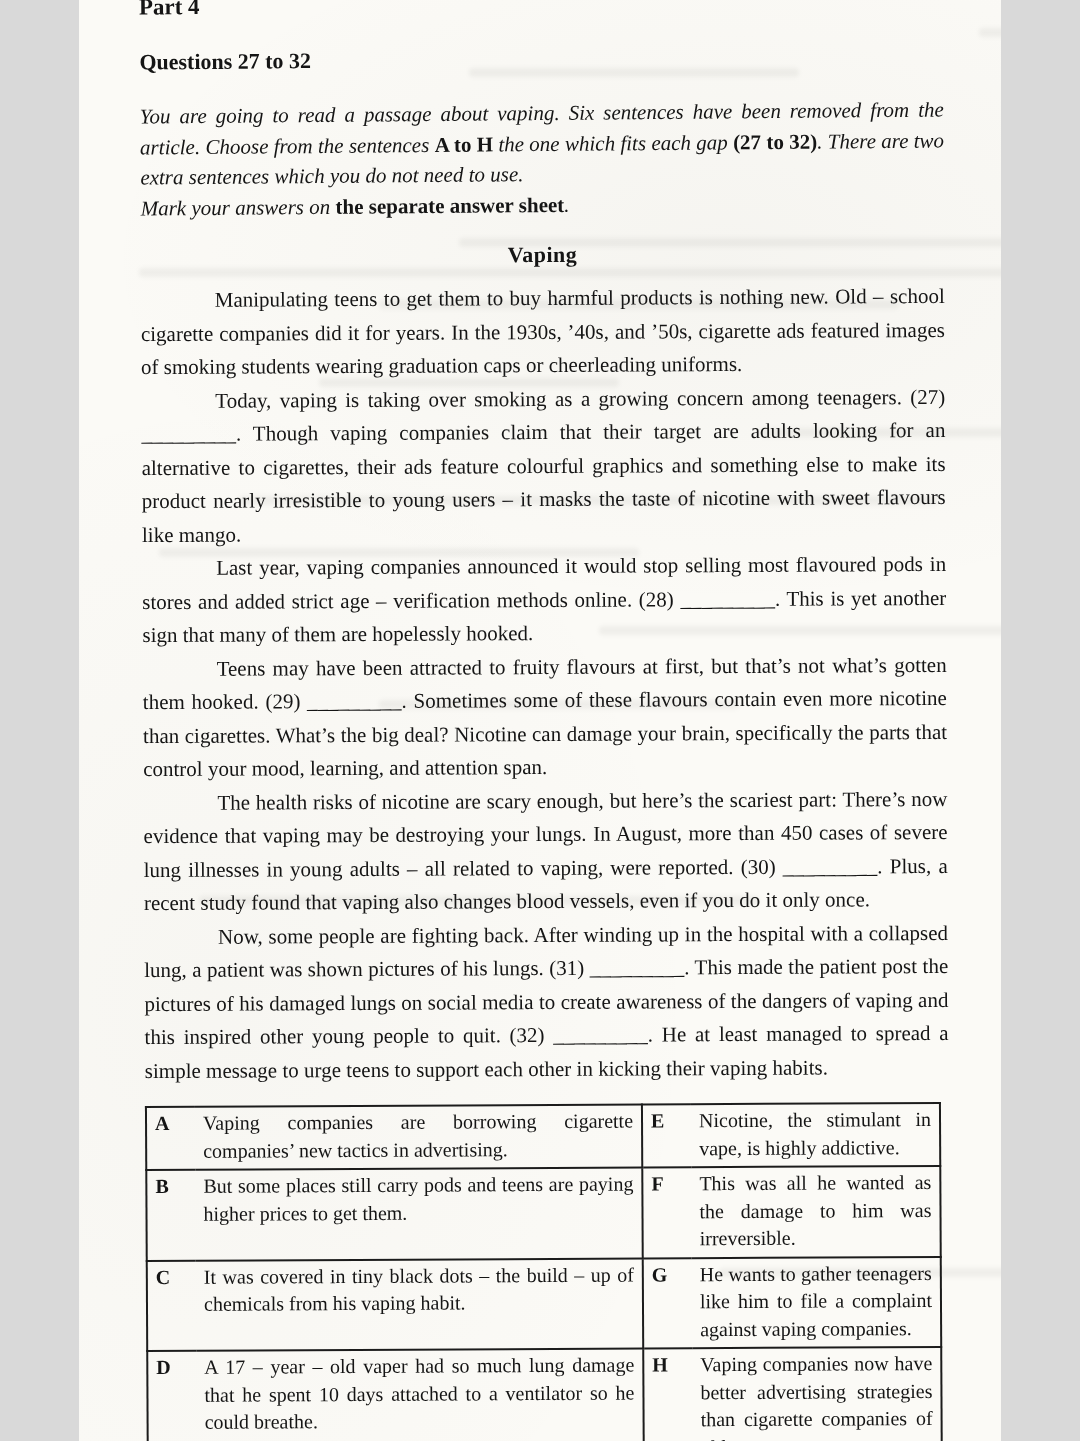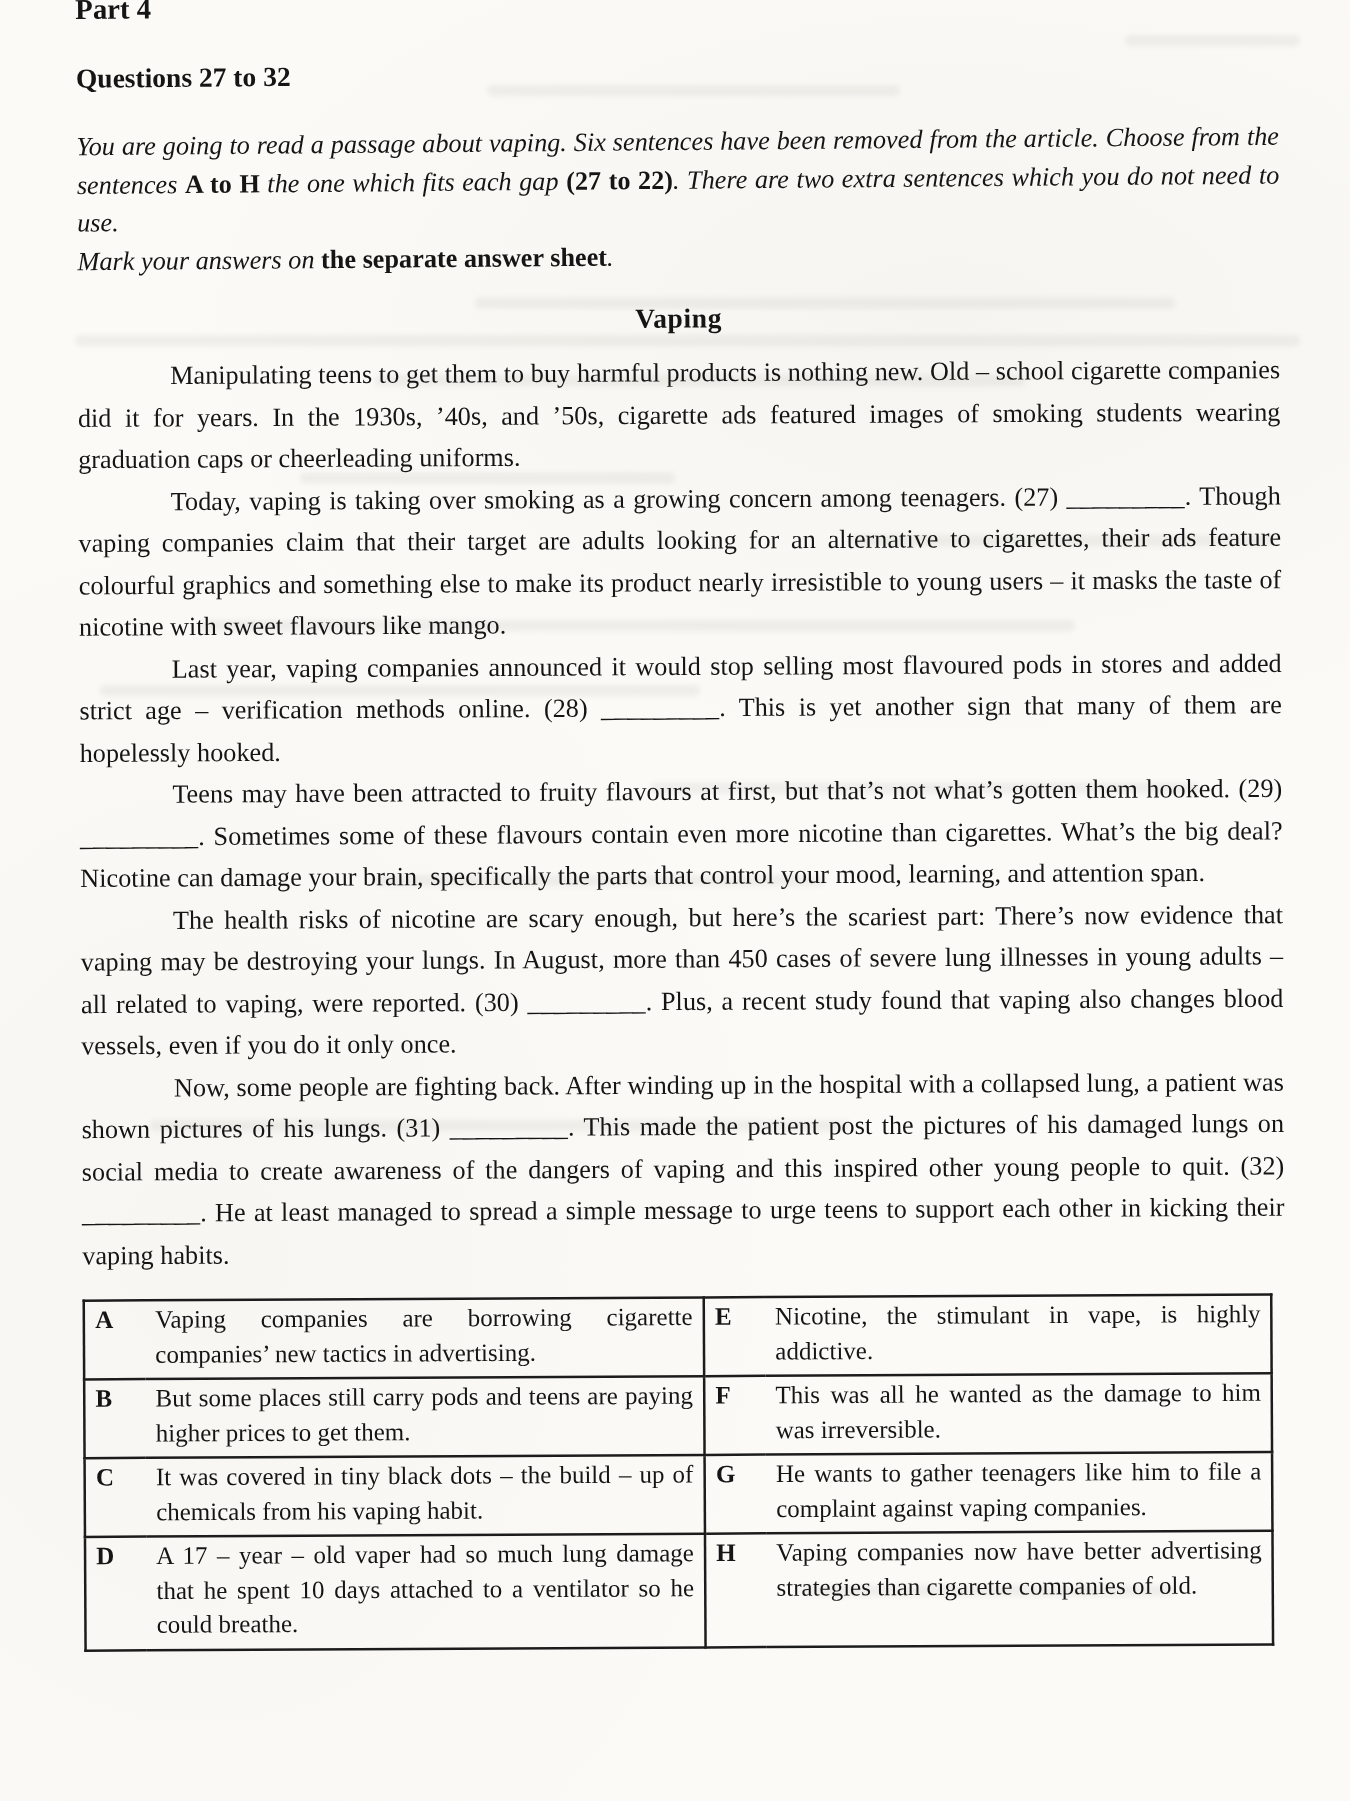--- a/index.html
+++ b/index.html
@@ -2,21 +2,21 @@
 <html><head>
 <meta charset="utf-8">
 <style>
   html, body {
     margin: 0;
     padding: 0;
     background: #d9d9d9;
   }
   .page {
     position: relative;
-    width: 1080px;
+    width: 922px;
     height: 1441px;
     margin: 0 auto;
     background:
       radial-gradient(ellipse 900px 500px at 70% 18%, rgba(120,120,110,0.045), transparent 70%),
       radial-gradient(ellipse 700px 900px at 15% 70%, rgba(120,120,110,0.03), transparent 70%),
       #fbfaf6;
     overflow: hidden;
     font-family: "Liberation Serif", serif;
     color: #151515;
   }
@@ -126,21 +126,21 @@
     <div class="ghost" style="top:896px; left:120px; width:560px;"></div>
     <div class="ghost" style="top:1268px; left:640px; width:300px;"></div>
   </div>
 
   <div class="content">
 
     <div class="intro">
       <div class="part-label">Part 4</div>
       <div class="section-title">Questions 27 to 32</div>
 
-      <p class="instructions"><span>You are going to read a passage about vaping. Six sentences have been removed from the article. Choose from the sentences </span><span class="b">A to H</span><span> the one which fits each gap </span><span class="b">(27 to 22)</span><span>. There are two extra sentences which you do not need to use.</span></p>
+      <p class="instructions"><span>You are going to read a passage about vaping. Six sentences have been removed from the article. Choose from the sentences </span><span class="b">A to H</span><span> the one which fits each gap </span><span class="b">(27 to 32)</span><span>. There are two extra sentences which you do not need to use.</span></p>
 
       <p class="instructions mark-line"><span>Mark your answers on </span><span class="b">the separate answer sheet</span><span>.</span></p>
     </div>
 
     <div class="passage-title">Vaping</div>
 
     <div class="passage">
       <p class="body-para">Manipulating teens to get them to buy harmful products is nothing new. Old – school cigarette companies did it for years. In the 1930s, ’40s, and ’50s, cigarette ads featured images of smoking students wearing graduation caps or cheerleading uniforms.</p>
       <p class="body-para">Today, vaping is taking over smoking as a growing concern among teenagers. (27) _________. Though vaping companies claim that their target are adults looking for an alternative to cigarettes, their ads feature colourful graphics and something else to make its product nearly irresistible to young users – it masks the taste of nicotine with sweet flavours like mango.</p>
       <p class="body-para">Last year, vaping companies announced it would stop selling most flavoured pods in stores and added strict age – verification methods online. (28) _________. This is yet another sign that many of them are hopelessly hooked.</p>

